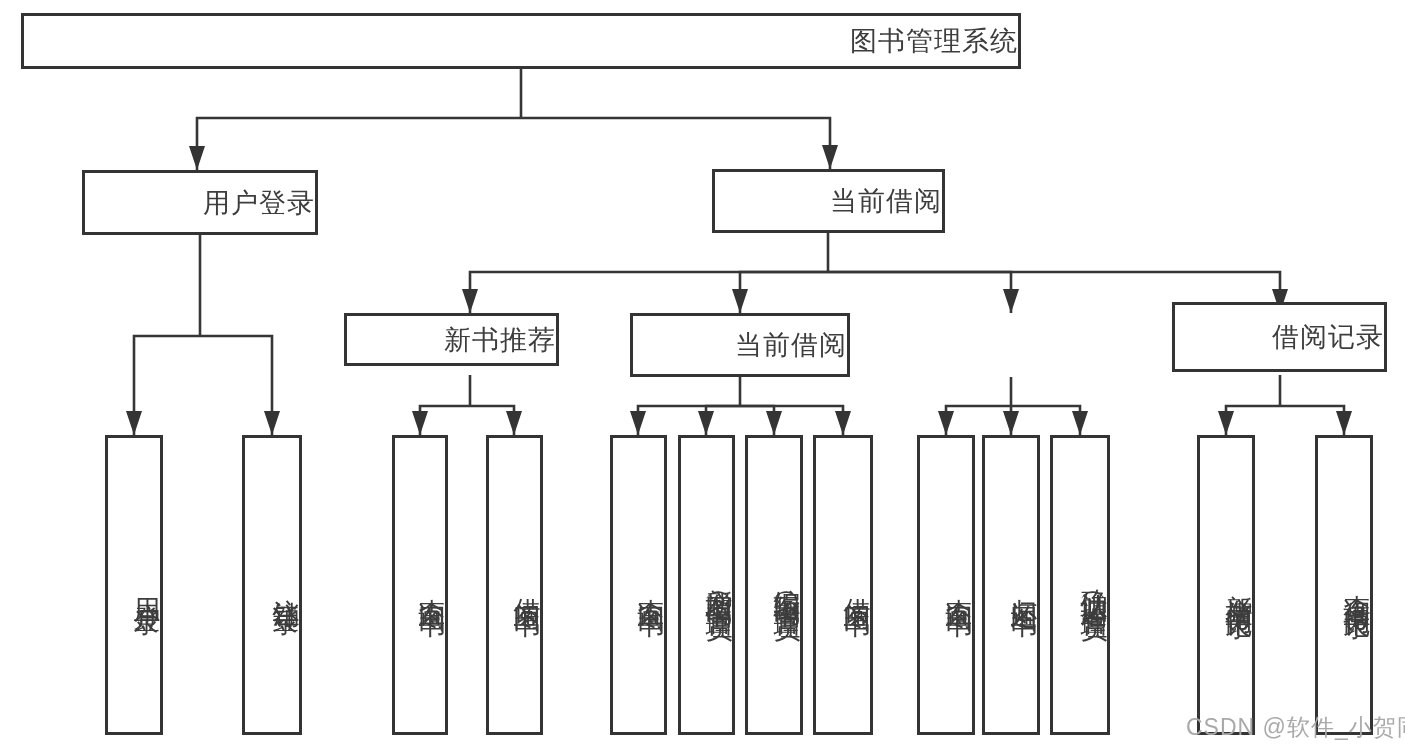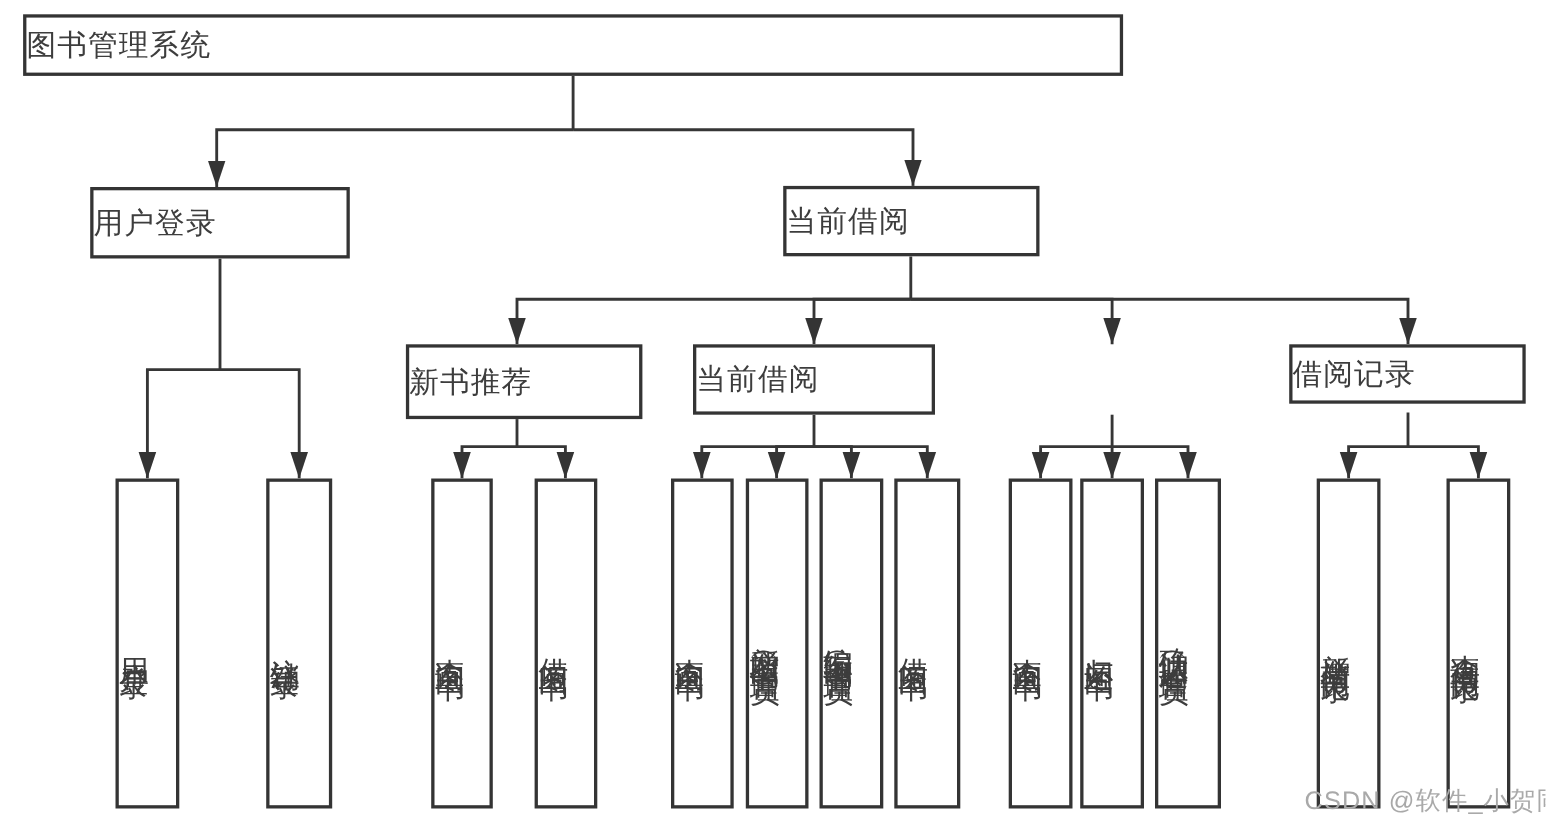--- a/index.html
+++ b/index.html
@@ -2,21 +2,21 @@
 <html><head>
 <meta charset="utf-8">
 <style>
   html,body{margin:0;padding:0;background:#ffffff;}
   body{width:1405px;height:747px;overflow:hidden;
        font-family:"Liberation Sans","DejaVu Sans",sans-serif;}
   .canvas{position:relative;width:1405px;height:747px;background:#fff;}
   .connectors{position:absolute;left:0;top:0;z-index:1;}
   .ln{fill:none;stroke:#363636;stroke-width:2.6;stroke-linejoin:miter;}
   .node{position:absolute;box-sizing:border-box;border:3px solid #343434;
-        background:#ffffff;display:flex;align-items:center;justify-content:flex-start;
+        background:#ffffff;display:flex;align-items:center;justify-content:flex-end;
         color:#3d3d3d;font-size:27px;z-index:2;}
   .node .lbl{white-space:nowrap;letter-spacing:1px;}
   .node.v .lbl{writing-mode:vertical-rl;text-orientation:mixed;
                letter-spacing:4px;white-space:nowrap;line-height:1;}
   .watermark{position:absolute;z-index:3;color:#a9a9a9;font-size:23px;
              letter-spacing:1px;white-space:nowrap;}
 </style>
 </head>
 <body>
 
@@ -67,27 +67,27 @@
     <span class="lbl">图书管理系统</span>
   </div>
 
   <div class="node" style="left:82px;top:170px;width:236px;height:65px">
     <span class="lbl">用户登录</span>
   </div>
   <div class="node" style="left:712px;top:169px;width:233px;height:64px">
     <span class="lbl">当前借阅</span>
   </div>
 
-  <div class="node" style="left:369px;top:313px;width:215px;height:68px">
+  <div class="node" style="left:344px;top:313px;width:215px;height:53px">
     <span class="lbl">新书推荐</span>
   </div>
   <div class="node" style="left:630px;top:313px;width:220px;height:64px">
     <span class="lbl">当前借阅</span>
   </div>
-  <div class="node" style="left:1172px;top:313px;width:215px;height:54px">
+  <div class="node" style="left:1172px;top:302px;width:215px;height:70px">
     <span class="lbl">借阅记录</span>
   </div>
 
   <div class="node v" style="left:105px;top:435px;width:58px;height:300px">
     <span class="lbl">用户登录</span>
   </div>
   <div class="node v" style="left:242px;top:435px;width:60px;height:300px">
     <span class="lbl">注销登录</span>
   </div>
 

